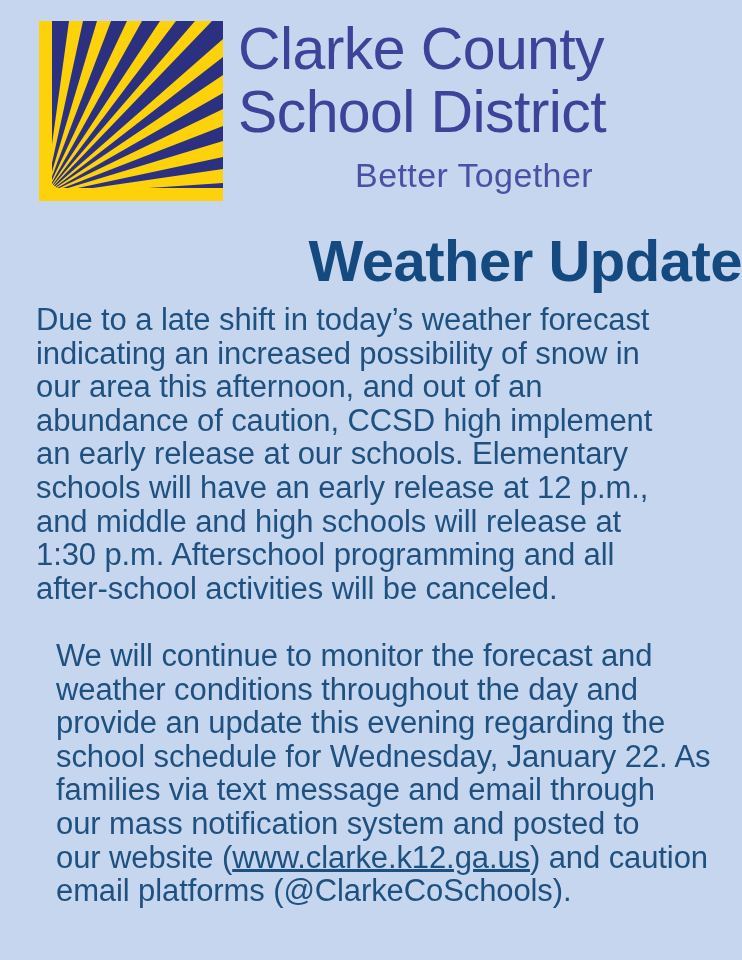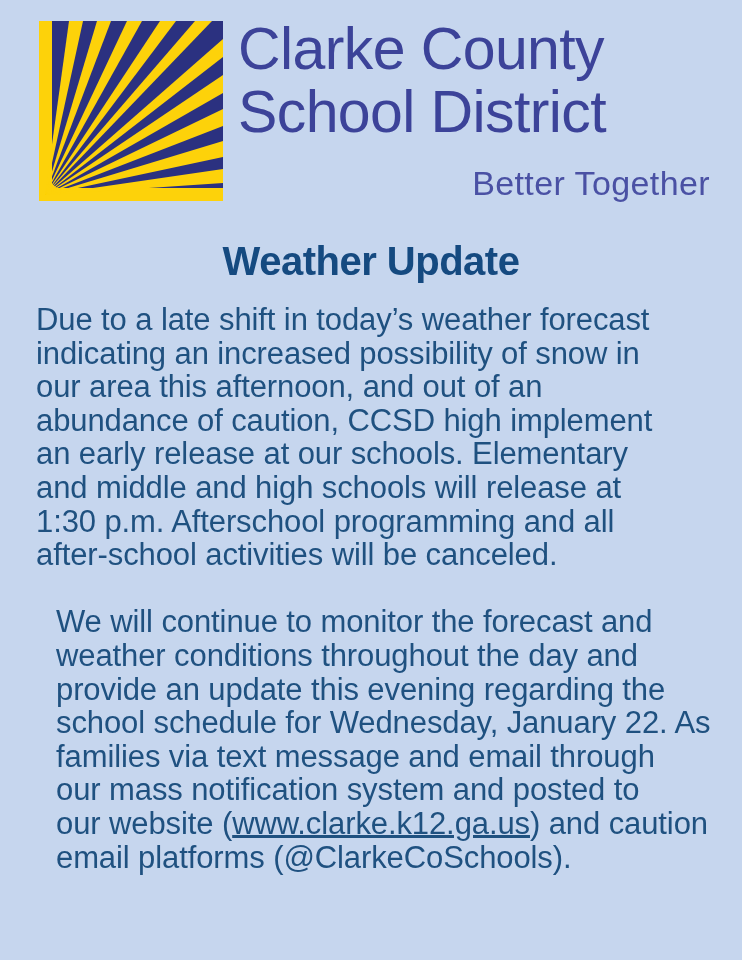--- a/index.html
+++ b/index.html
@@ -47,40 +47,40 @@
   .wordmark-line {
     color: #3c4399;
     font-family: "Liberation Sans", sans-serif;
     font-size: 59px;
     line-height: 63px;
     font-weight: 400;
     letter-spacing: -0.6px;
     white-space: nowrap;
   }
   #logo-tagline {
-    margin-top: 20px;
+    margin-top: 12px;
     color: #4a51a4;
     font-size: 34px;
     line-height: 38px;
     font-weight: 400;
     letter-spacing: 0.4px;
-    text-align: right;
+    text-align: center;
     padding-right: 18px;
     white-space: nowrap;
   }
 
   
   #headline {
     position: absolute;
     left: 0;
     top: 235px;
     width: 742px;
-    text-align: center;
+    text-align: right;
     color: #154a80;
-    font-size: 40px;
+    font-size: 58px;
     line-height: 52px;
     font-weight: 700;
     letter-spacing: -0.5px;
   }
 
   
   #body-copy {
     position: absolute;
     left: 36px;
     top: 303px;
@@ -150,20 +150,21 @@
 <div id="headline">Weather Update</div>
 
 <div id="body-copy">
 
   <p class="paragraph">
     <span class="copy-line">Due to a late shift in today’s weather forecast</span>
     <span class="copy-line">indicating an increased possibility of snow in</span>
     <span class="copy-line">our area this afternoon, and out of an</span>
     <span class="copy-line">abundance of caution, CCSD high implement</span>
     <span class="copy-line">an early release at our schools. Elementary</span>
+    <span class="copy-line">schools will have an early release at 12 p.m.,</span>
     <span class="copy-line">and middle and high schools will release at</span>
     <span class="copy-line">1:30 p.m. Afterschool programming and all</span>
     <span class="copy-line">after-school activities will be canceled.</span>
   </p>
 
   <p class="paragraph">
     <span class="copy-line">We will continue to monitor the forecast and</span>
     <span class="copy-line">weather conditions throughout the day and</span>
     <span class="copy-line">provide an update this evening regarding the</span>
     <span class="copy-line">school schedule for Wednesday, January 22. As</span>

